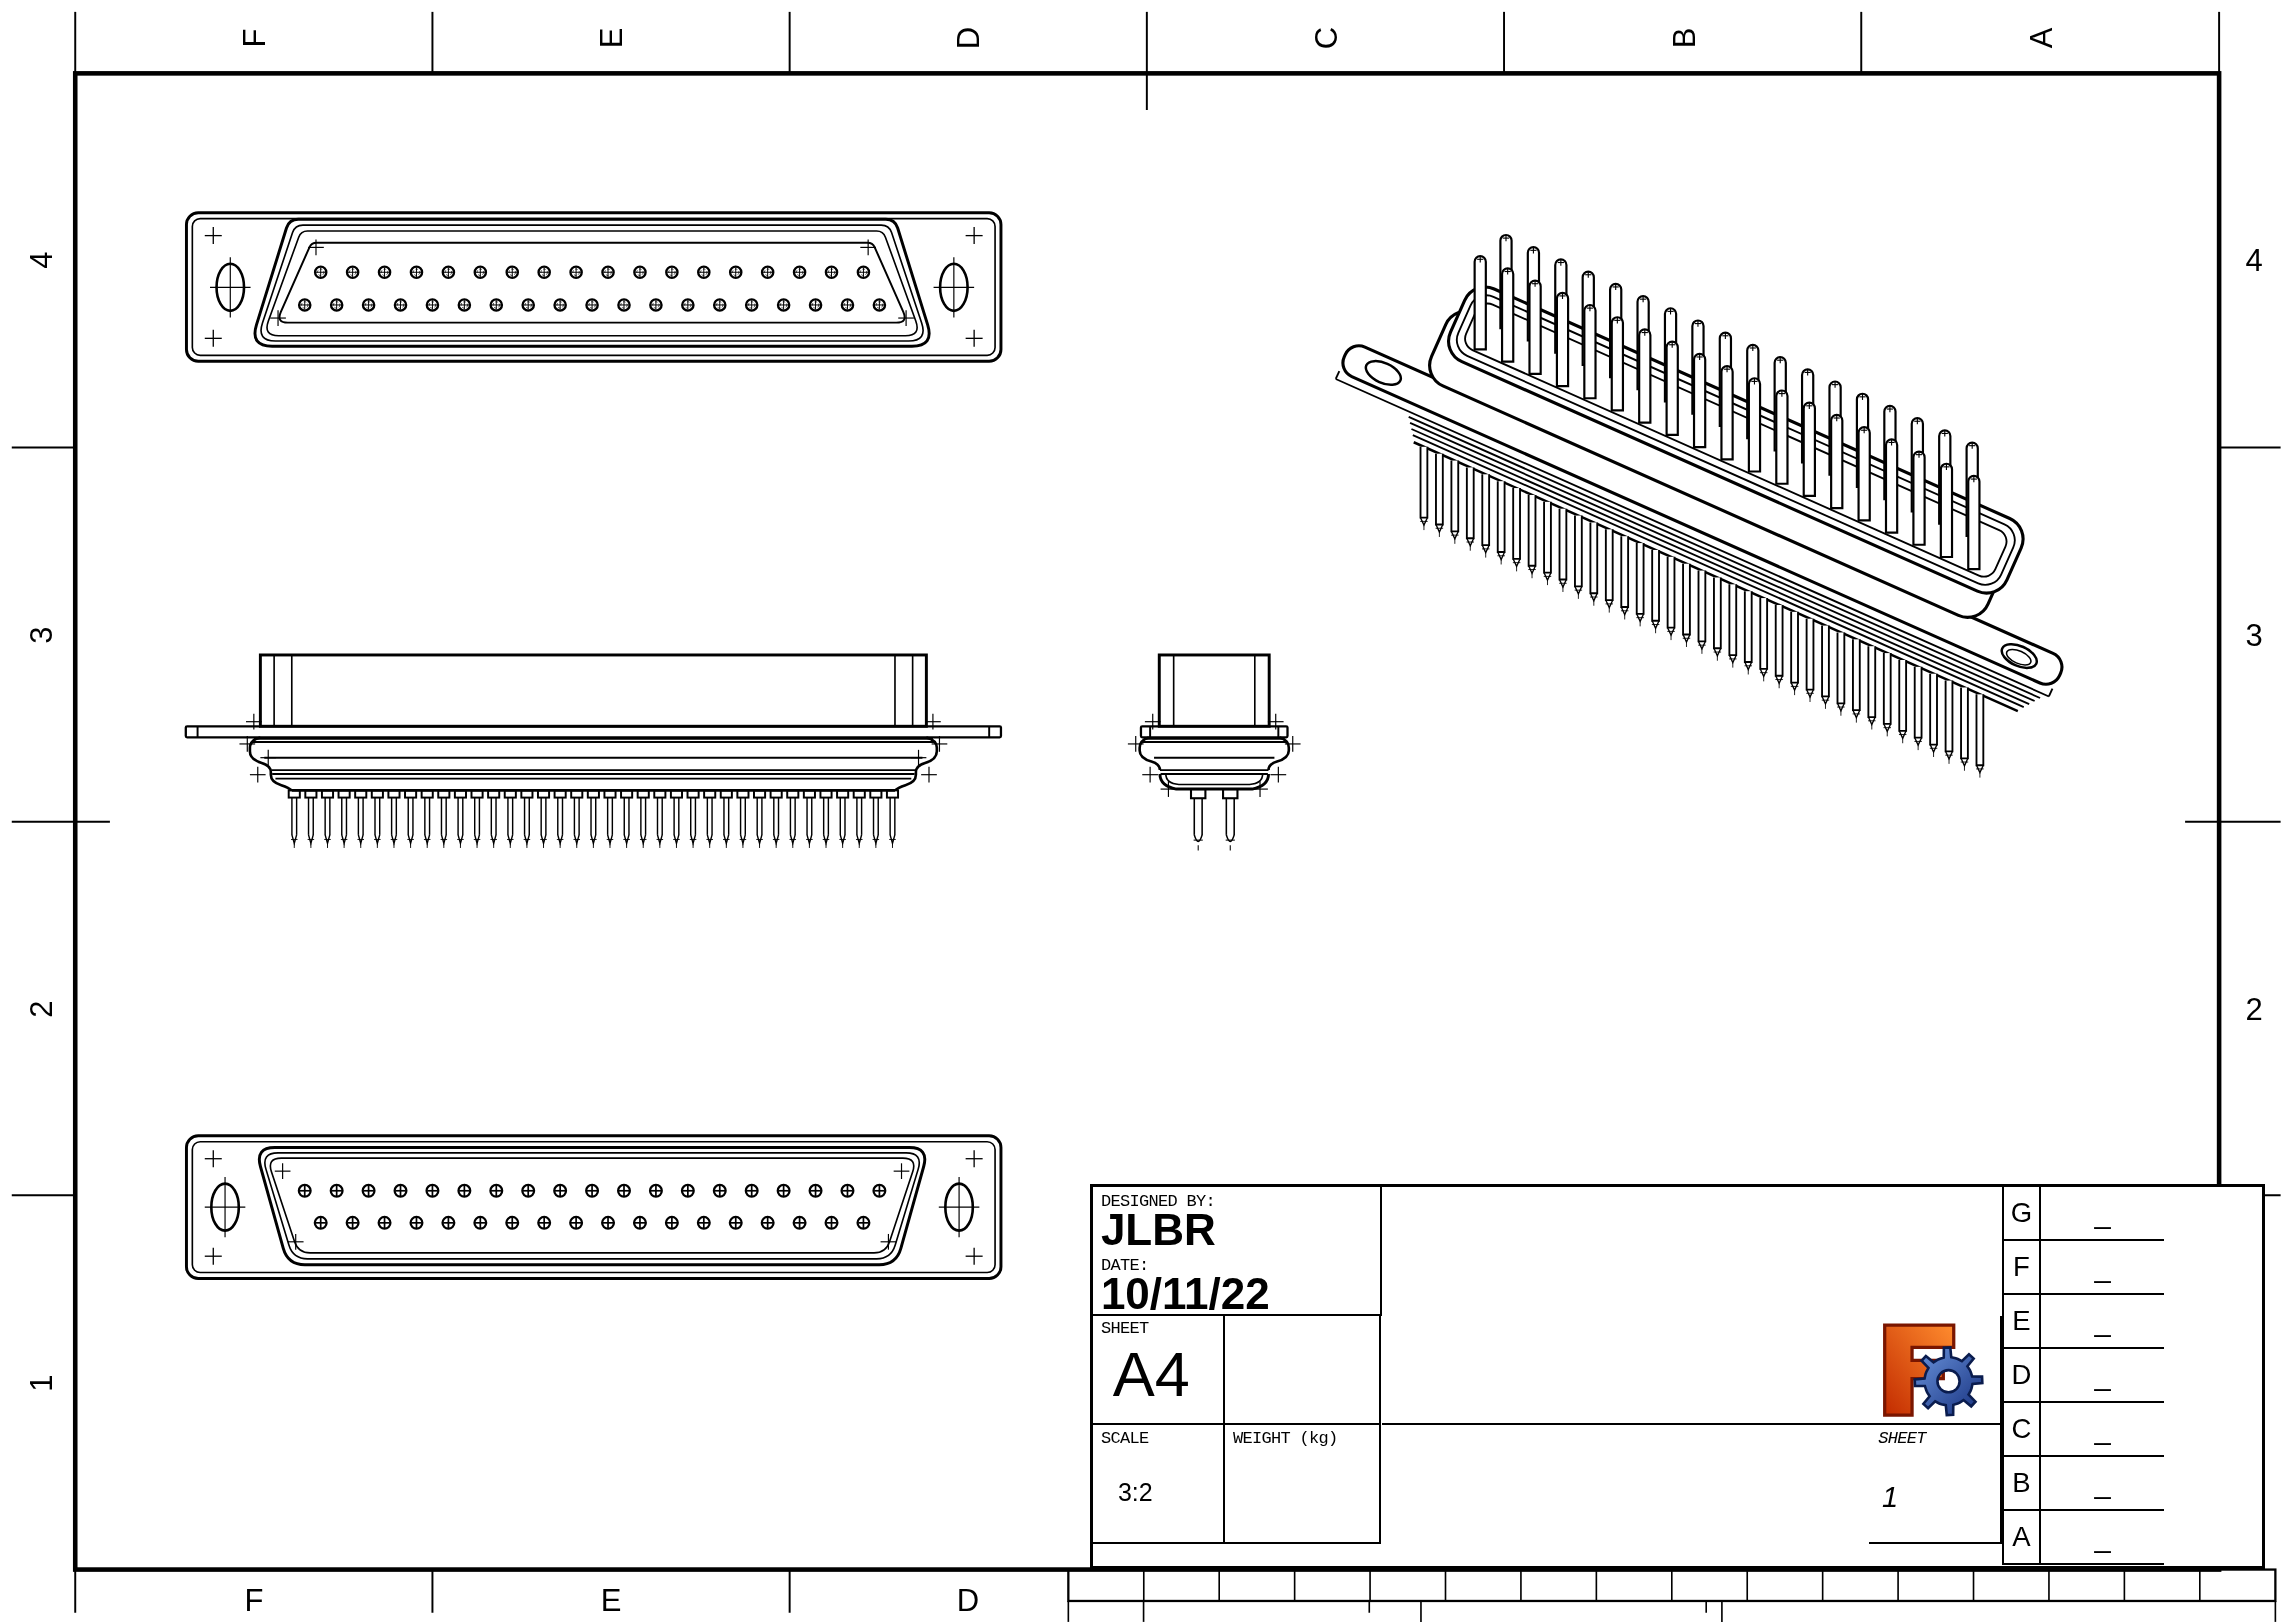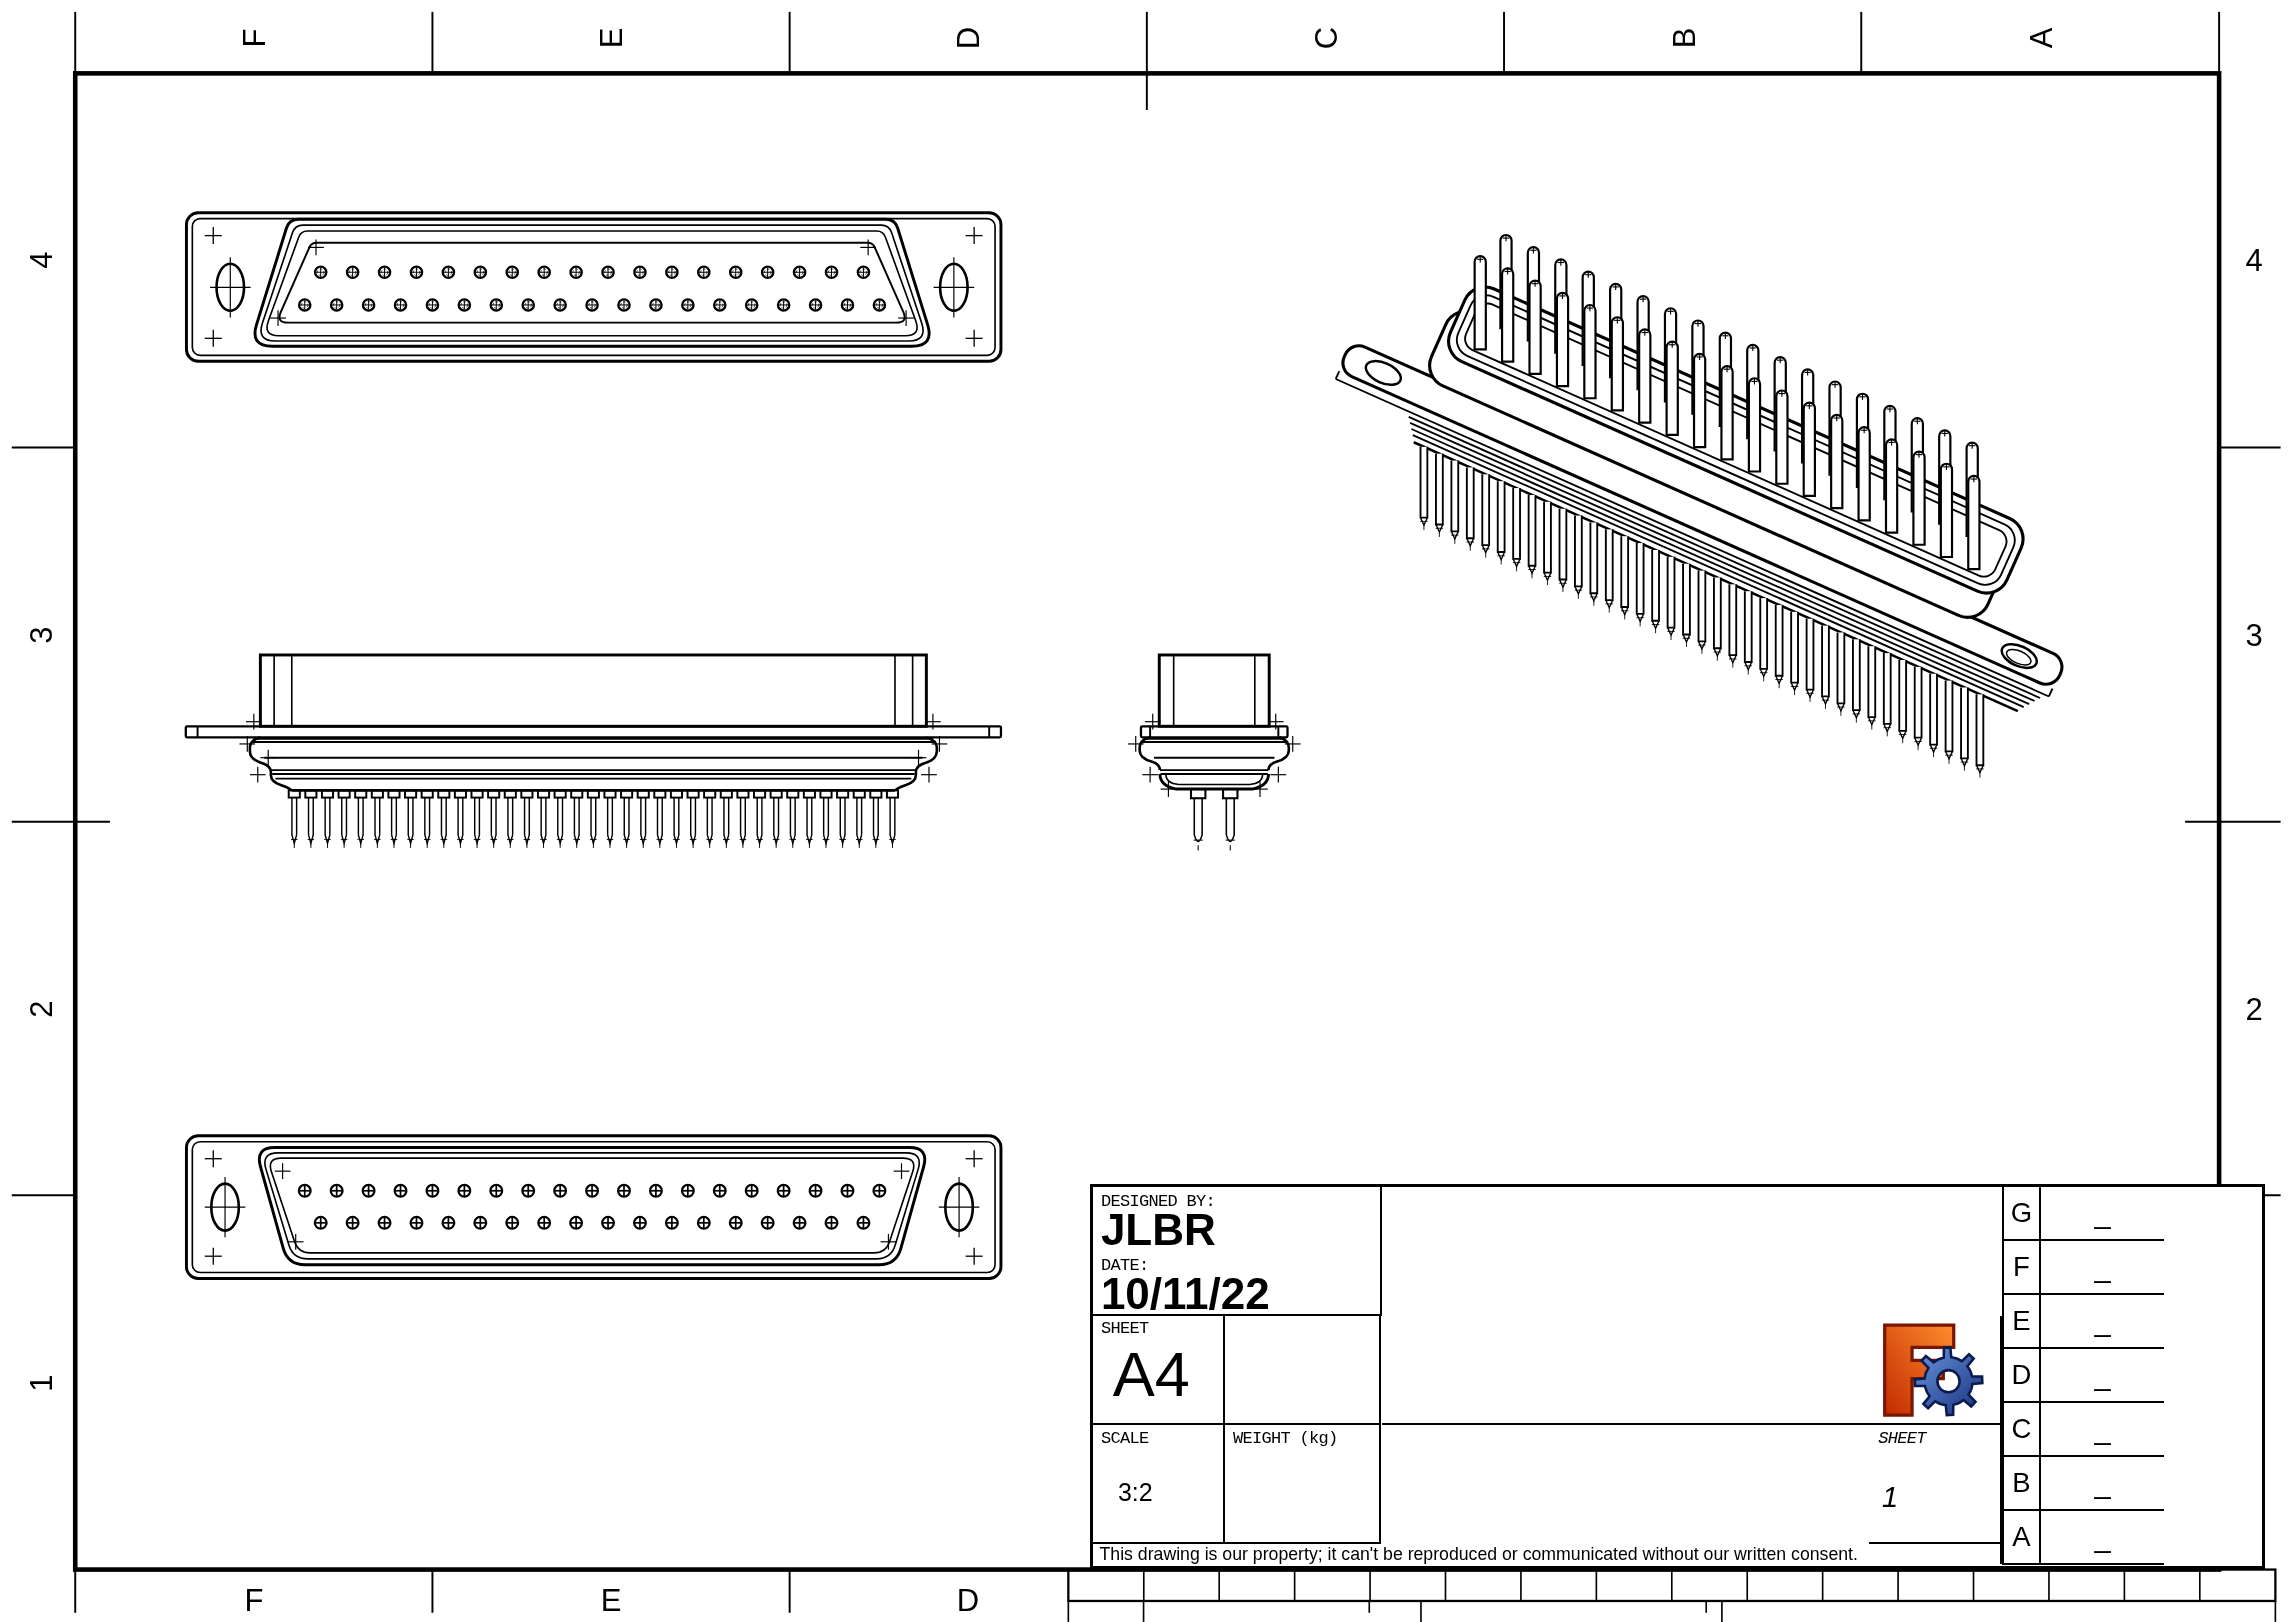--- a/index.html
+++ b/index.html
@@ -1182,23 +1182,20 @@
       <div class="scale-val">3:2</div>
     </div>
     <div class="cell c-weight">
       <div class="lab">WEIGHT (kg)</div>
       <div></div>
     </div>
     <div class="cell c-sheet">
       <div class="lab">SHEET</div>
       <div class="sheet-val">1</div>
     </div>
-    <div class="cell c-disc">
-      <div class="disc">This drawing is our property; it can't be reproduced or communicated without our written consent.</div>
-    </div>
     <div id="revs">
         <div class="rev-letter" style="left: 909px; top: 0px; width: 39px; height: 54px;">G</div>
         <div class="rev-value" style="left: 948px; top: 0px; width: 123px; height: 54px;">_</div>
         <div class="rev-letter" style="left: 909px; top: 54px; width: 39px; height: 54px;">F</div>
         <div class="rev-value" style="left: 948px; top: 54px; width: 123px; height: 54px;">_</div>
         <div class="rev-letter" style="left: 909px; top: 108px; width: 39px; height: 54px;">E</div>
         <div class="rev-value" style="left: 948px; top: 108px; width: 123px; height: 54px;">_</div>
         <div class="rev-letter" style="left: 909px; top: 162px; width: 39px; height: 54px;">D</div>
         <div class="rev-value" style="left: 948px; top: 162px; width: 123px; height: 54px;">_</div>
         <div class="rev-letter" style="left: 909px; top: 216px; width: 39px; height: 54px;">C</div>

